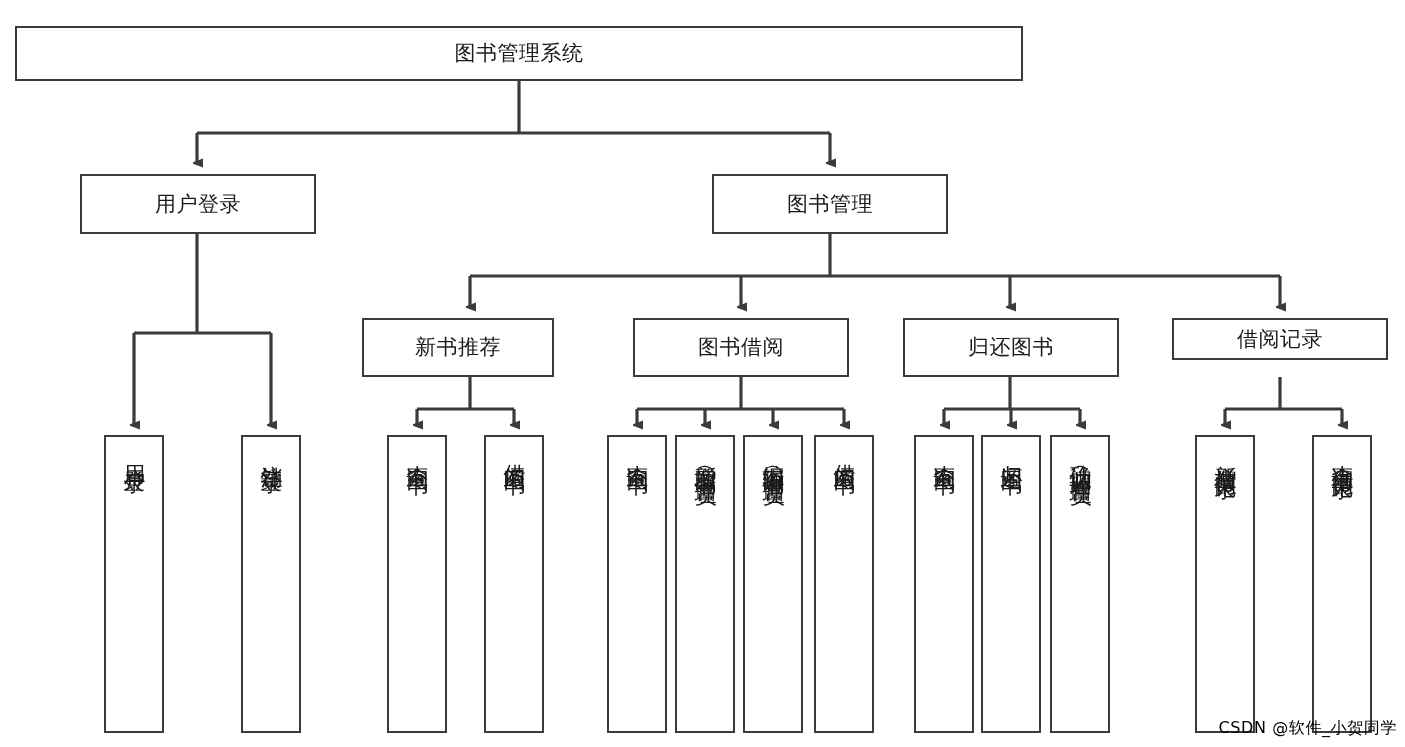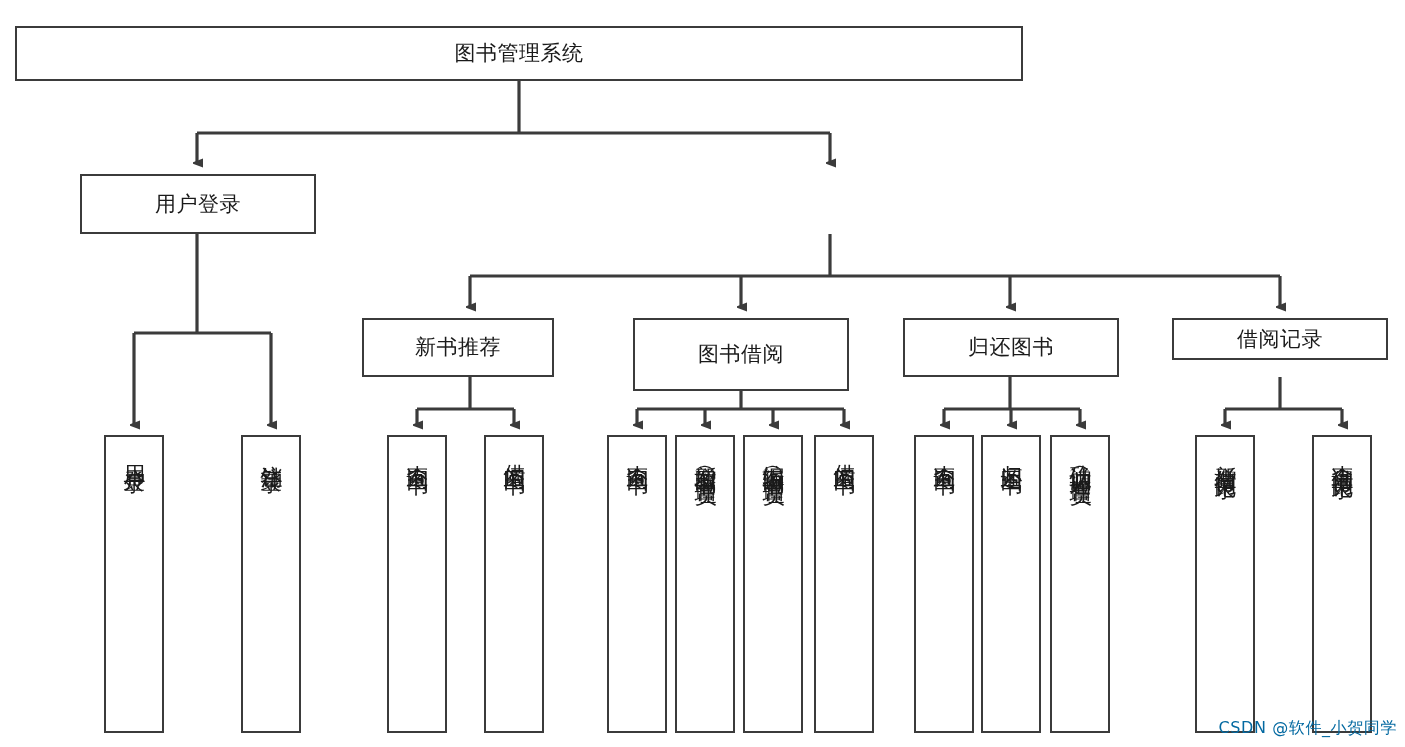--- a/index.html
+++ b/index.html
@@ -54,21 +54,21 @@
     line-height: 1.22;
     letter-spacing: 3px;
     white-space: normal;
     max-height: 280px;
   }
   .watermark {
     position: absolute;
     right: 8px;
     bottom: 8px;
     font-size: 16px;
-    color: #0369a1;
+    color: #000000;
     letter-spacing: 0.6px;
     user-select: none;
     white-space: nowrap;
   }
 </style>
 </head>
 <body>
 
 <div id="diagram-root">
 
@@ -122,25 +122,28 @@
     </g>
   </svg>
 
   <div class="node" style="left:15px; top:14px; width:1008px; height:55px;margin-top:12px;">
     <span class="lbl">图书管理系统</span>
   </div>
 
   <div class="node" style="left:80px; top:174px; width:236px; height:60px;">
     <span class="lbl">用户登录</span>
   </div>
+  <div class="node" style="left:712px; top:174px; width:236px; height:60px;">
+    <span class="lbl">图书管理</span>
+  </div>
 
   <div class="node" style="left:362px; top:318px; width:192px; height:59px;">
     <span class="lbl">新书推荐</span>
   </div>
-  <div class="node" style="left:633px; top:318px; width:216px; height:73px;">
+  <div class="node" style="left:633px; top:318px; width:216px; height:59px;">
     <span class="lbl">图书借阅</span>
   </div>
   <div class="node" style="left:903px; top:318px; width:216px; height:59px;">
     <span class="lbl">归还图书</span>
   </div>
   <div class="node" style="left:1172px; top:318px; width:216px; height:42px;">
     <span class="lbl">借阅记录</span>
   </div>
 
   <div class="node vertical" style="left:104px; top:435px; width:60px; height:298px;">

